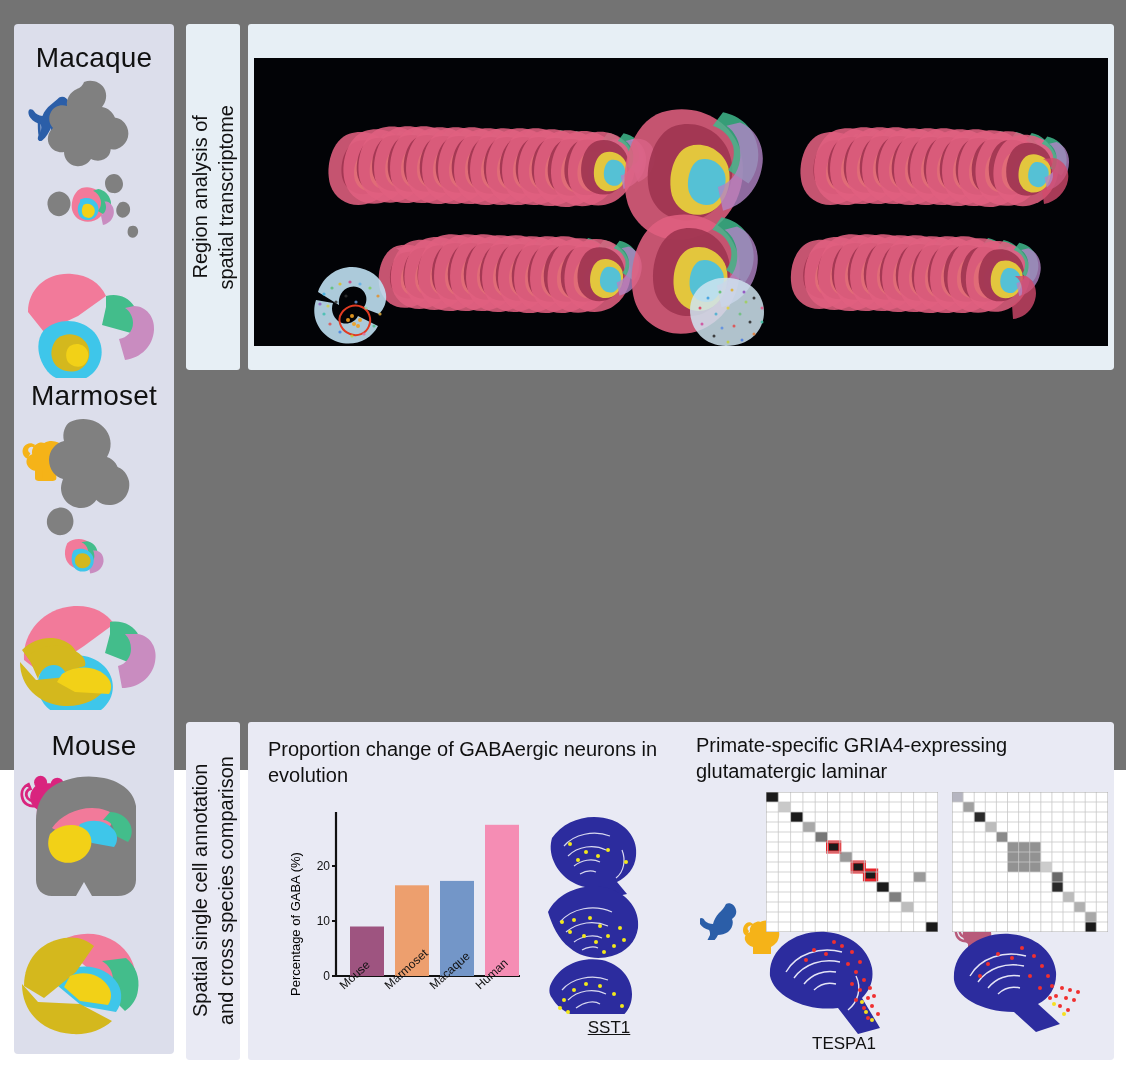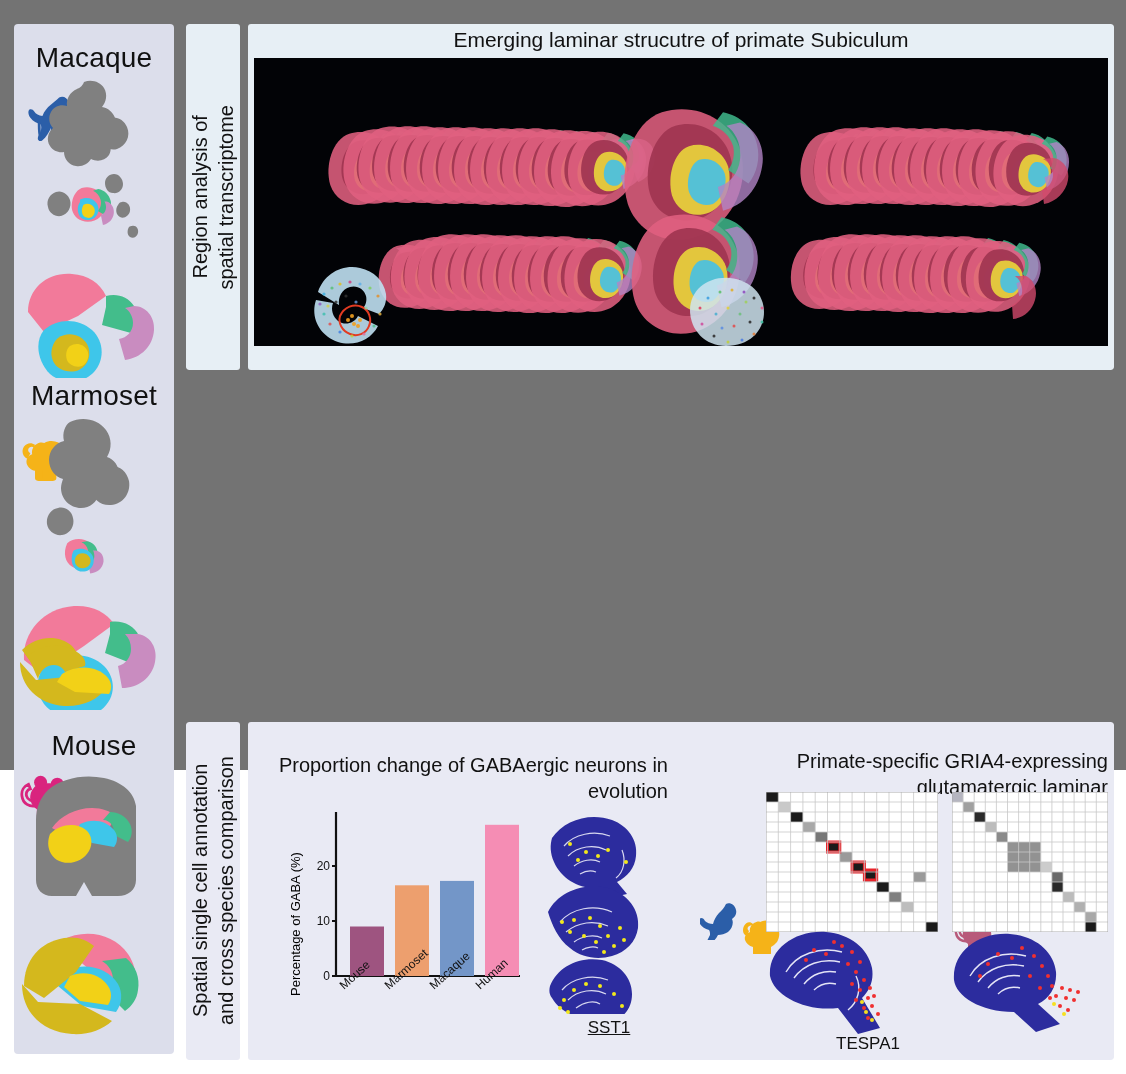--- a/index.html
+++ b/index.html
@@ -28,21 +28,21 @@
   .p1 .vlabel{background:#e7eff5;}
   .p1 .pbody{left:62px;width:866px;height:346px;background:#e7eff5;}
   .p1-title{position:absolute;top:4px;left:0;width:866px;text-align:center;
             font-size:21px;color:#111;}
   .blackbox{position:absolute;left:6px;top:34px;width:854px;height:288px;background:#020306;}
 
   
   .p2{top:376px;height:338px;}
   .p2 .vlabel{background:#e9eaf4;}
   .p2 .pbody{left:62px;width:866px;height:338px;background:#e9eaf4;}
-  .sub-title{position:absolute;text-align:right;font-size:20px;line-height:26px;color:#111;margin-top:16px;}
+  .sub-title{position:absolute;text-align:left;font-size:20px;line-height:26px;color:#111;}
 
   .caption{position:absolute;font-size:17px;color:#111;text-align:center;}
   svg{display:block;}
 </style>
 </head>
 <body>
 
 <div class="page">
 
   <div class="sidebar">
@@ -151,21 +151,20 @@
       </div>
     </div>
   </div>
 
   <div class="col panel p1">
     <div class="vlabel">
       <span>Region analysis of
 spatial transcriptome</span>
     </div>
     <div class="pbody">
-      <div class="p1-title">Emerging laminar strucutre of primate Subiculum</div>
       <div class="blackbox">
         <svg width="854" height="288" viewBox="0 0 854 288">
           <defs>
             <g id="slc">
               <path d="M-26 -34c20-6 40 4 46 22 6 20-4 42-22 50-18 8-38 0-44-18-6-20 2-48 20-54z" fill="#e0607f" opacity="0.88"></path>
               <path d="M-18 -26c14-4 28 4 32 17 5 15-3 31-16 37-13 5-27-1-31-14-4-15 2-36 15-40z" fill="#9e3450" opacity="0.9"></path>
               <path d="M-10 -14c10-3 20 3 23 12 3 11-2 23-11 27-10 4-19-1-22-10-3-11 1-26 10-29z" fill="#e8d33c" opacity="0.92"></path>
               <path d="M-4 -6c6-2 13 2 15 8 2 7-2 15-7 18-6 2-12-1-14-7-2-7 1-17 6-19z" fill="#49c0e2" opacity="0.92"></path>
               <path d="M10 -34c10 2 18 9 20 19 2 8 0 17-5 23l-12-8c3-4 4-9 3-14-2-6-6-10-12-12z" fill="#3fb98c" opacity="0.85"></path>
               <path d="M20 -28c10 4 15 15 13 26-2 13-11 23-23 26l-3-14c7-2 12-8 13-16 1-8-2-16-8-20z" fill="#b185c6" opacity="0.8"></path>
@@ -660,18 +659,18 @@
               <circle cx="36" cy="48" r="2"></circle>
             <circle cx="124" cy="82" r="2"></circle>
               <circle cx="134" cy="64" r="2"></circle>
           </g>
           <g fill="#f5e020">
             <circle cx="110" cy="76" r="2"></circle>
               <circle cx="120" cy="86" r="2"></circle>
           </g>
         </g>
       </svg>
-      <div class="caption" style="left:540px;top:312px;width:160px;">TESPA1</div>
+      <div class="caption" style="left:516px;top:312px;width:160px;">TESPA1</div>
 
     </div>
   </div>
 
 </div>
 
 </body></html>

